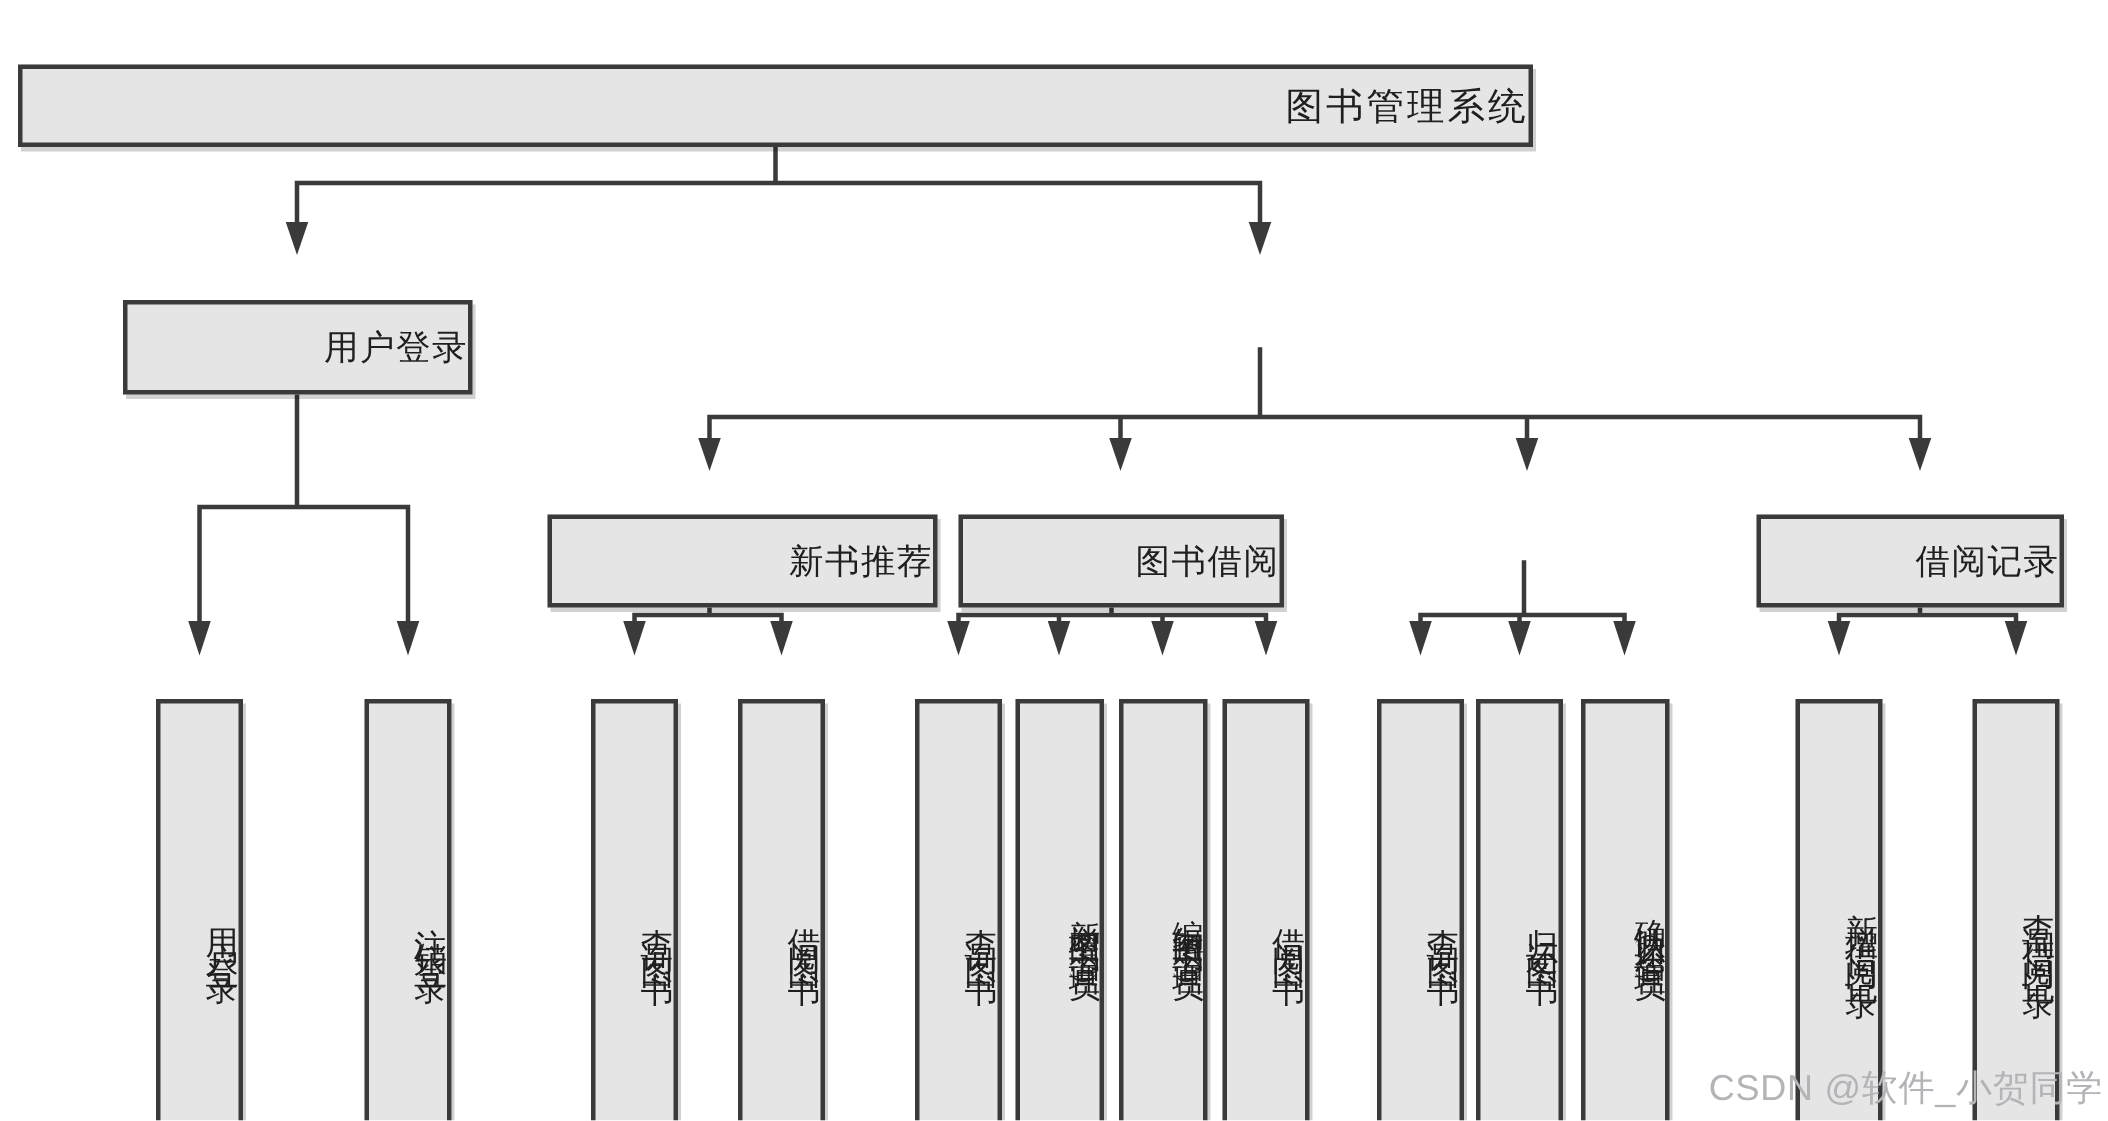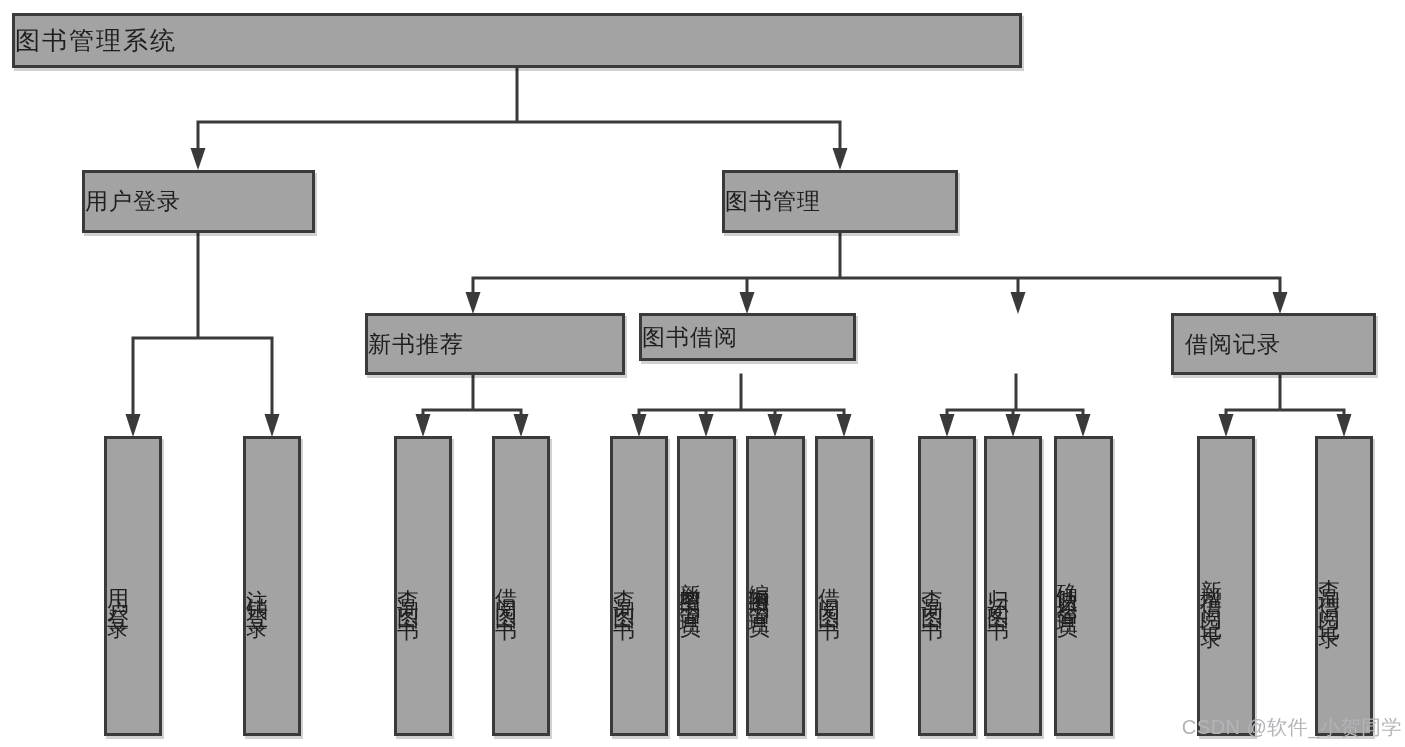--- a/index.html
+++ b/index.html
@@ -9,41 +9,42 @@
     background:var(--background,#ffffff);
     font-family:"Liberation Sans","DejaVu Sans",sans-serif;
     overflow:hidden;
   }
   .conn{position:absolute;left:0;top:0;}
   .cline{stroke:var(--line,#3a3a3a);stroke-width:3;fill:none;stroke-linecap:square;}
   .ctri{fill:var(--line,#3a3a3a);}
   .hbox,.vbox{
     position:absolute;
     box-sizing:border-box;
-    background:#a3a3a3;
+    background:#e5e5e5;
     border:3px solid var(--line,#3a3a3a);
     box-shadow:2px 3px 0 rgba(0,0,0,0.18);
-    display:flex;align-items:center;justify-content:flex-start;
+    display:flex;align-items:center;justify-content:flex-end;
     color:var(--text,#1f1f1f);
+    margin-top:30px;
   }
   .hbox{font-size:23px;letter-spacing:1px;white-space:nowrap;}
   .hbox.root{font-size:25px;letter-spacing:2px;}
   .vbox .vlabel{
     writing-mode:vertical-rl;
     line-height:1;
     font-size:22px;
     letter-spacing:10px;
     margin-top:10px;
     white-space:nowrap;
   }
   .vbox.long .vlabel{font-size:21px;letter-spacing:5px;margin-top:5px;}
   .watermark{
     position:absolute;
     right:3px;bottom:6px;
-    font-size:20px;
+    font-size:24px;
     color:var(--watermark,#b3b3b8);
     letter-spacing:0.5px;
     white-space:nowrap;
     z-index:5;
   }
 </style>
 </head>
 <body>
 
 <div class="canvas">
@@ -77,28 +78,25 @@
     <polygon class="ctri" points="1336.5,414 1351.5,414 1344,437"></polygon>
   </svg>
 
   <div class="hbox root" style="left:12px;top:13px;width:1010px;height:55px;">
     <span>图书管理系统</span>
   </div>
 
   <div class="hbox" style="left:82px;top:170px;width:233px;height:63px;">
     <span>用户登录</span>
   </div>
-  <div class="hbox" style="left:722px;top:170px;width:236px;height:63px;">
-    <span>图书管理</span>
-  </div>
 
   <div class="hbox" style="left:365px;top:313px;width:260px;height:62px;">
     <span>新书推荐</span>
   </div>
-  <div class="hbox" style="left:639px;top:313px;width:217px;height:48px;">
+  <div class="hbox" style="left:639px;top:313px;width:217px;height:62px;">
     <span>图书借阅</span>
   </div>
   <div class="hbox" style="left:1171px;top:313px;width:205px;height:62px;padding-left:11px;">
     <span>借阅记录</span>
   </div>
 
   <div class="vbox" style="left:104px;top:436px;width:58px;height:300px;">
     <span class="vlabel">用户登录</span>
   </div>
   <div class="vbox" style="left:243px;top:436px;width:58px;height:300px;">

